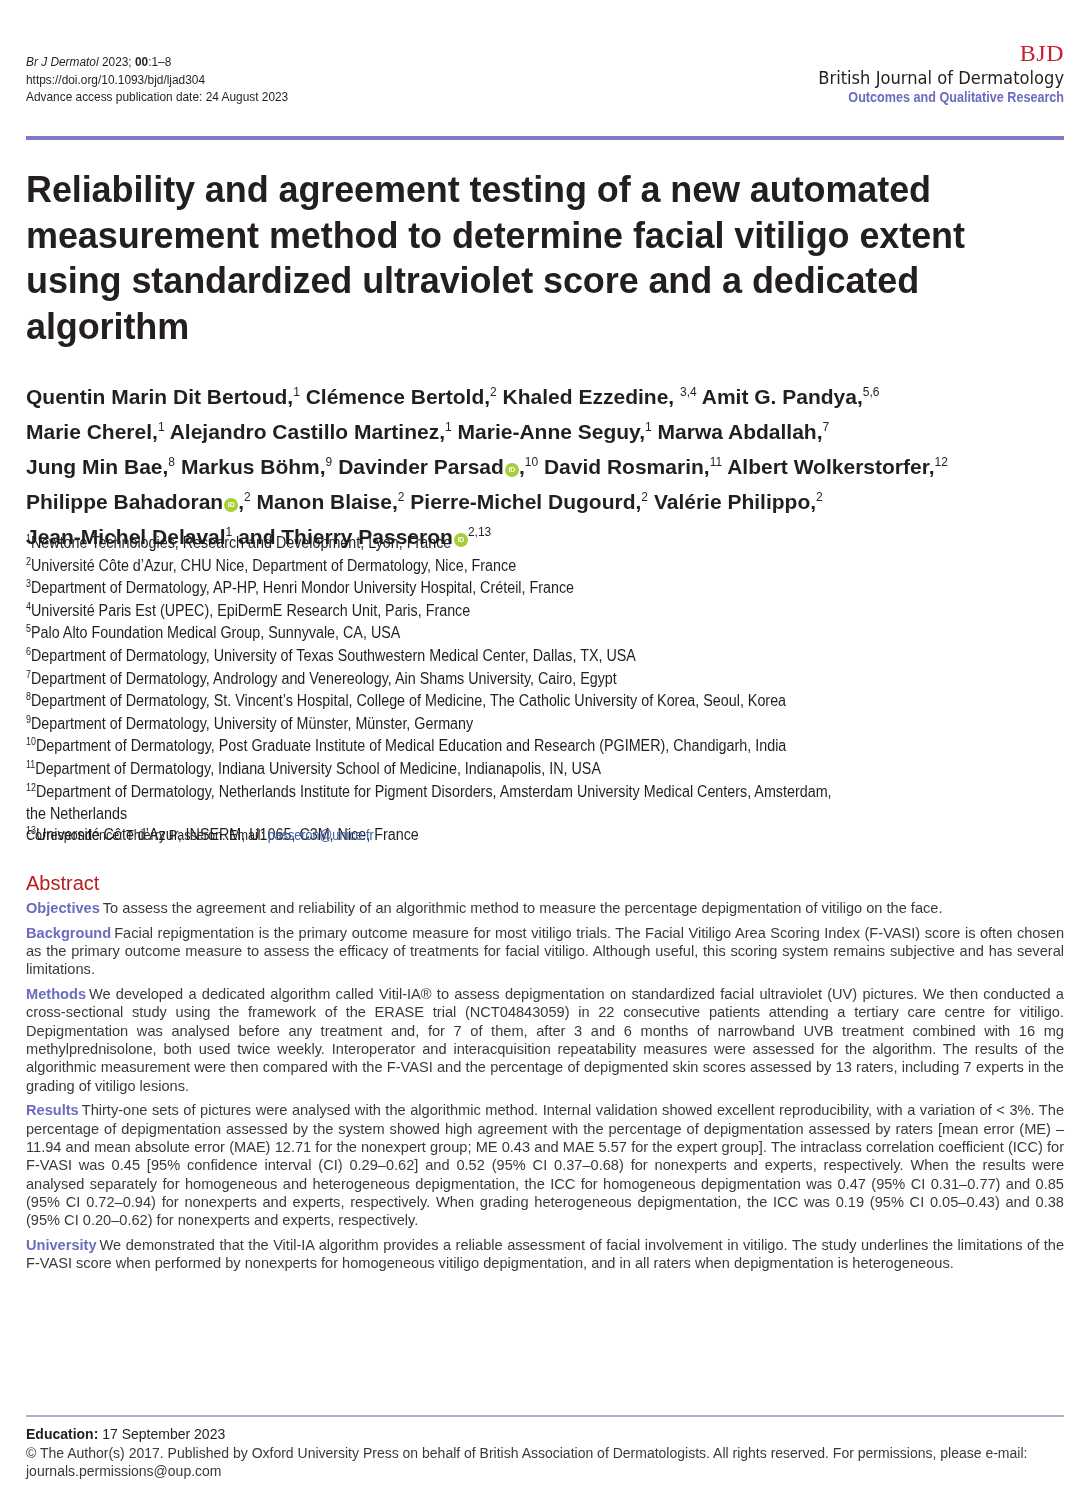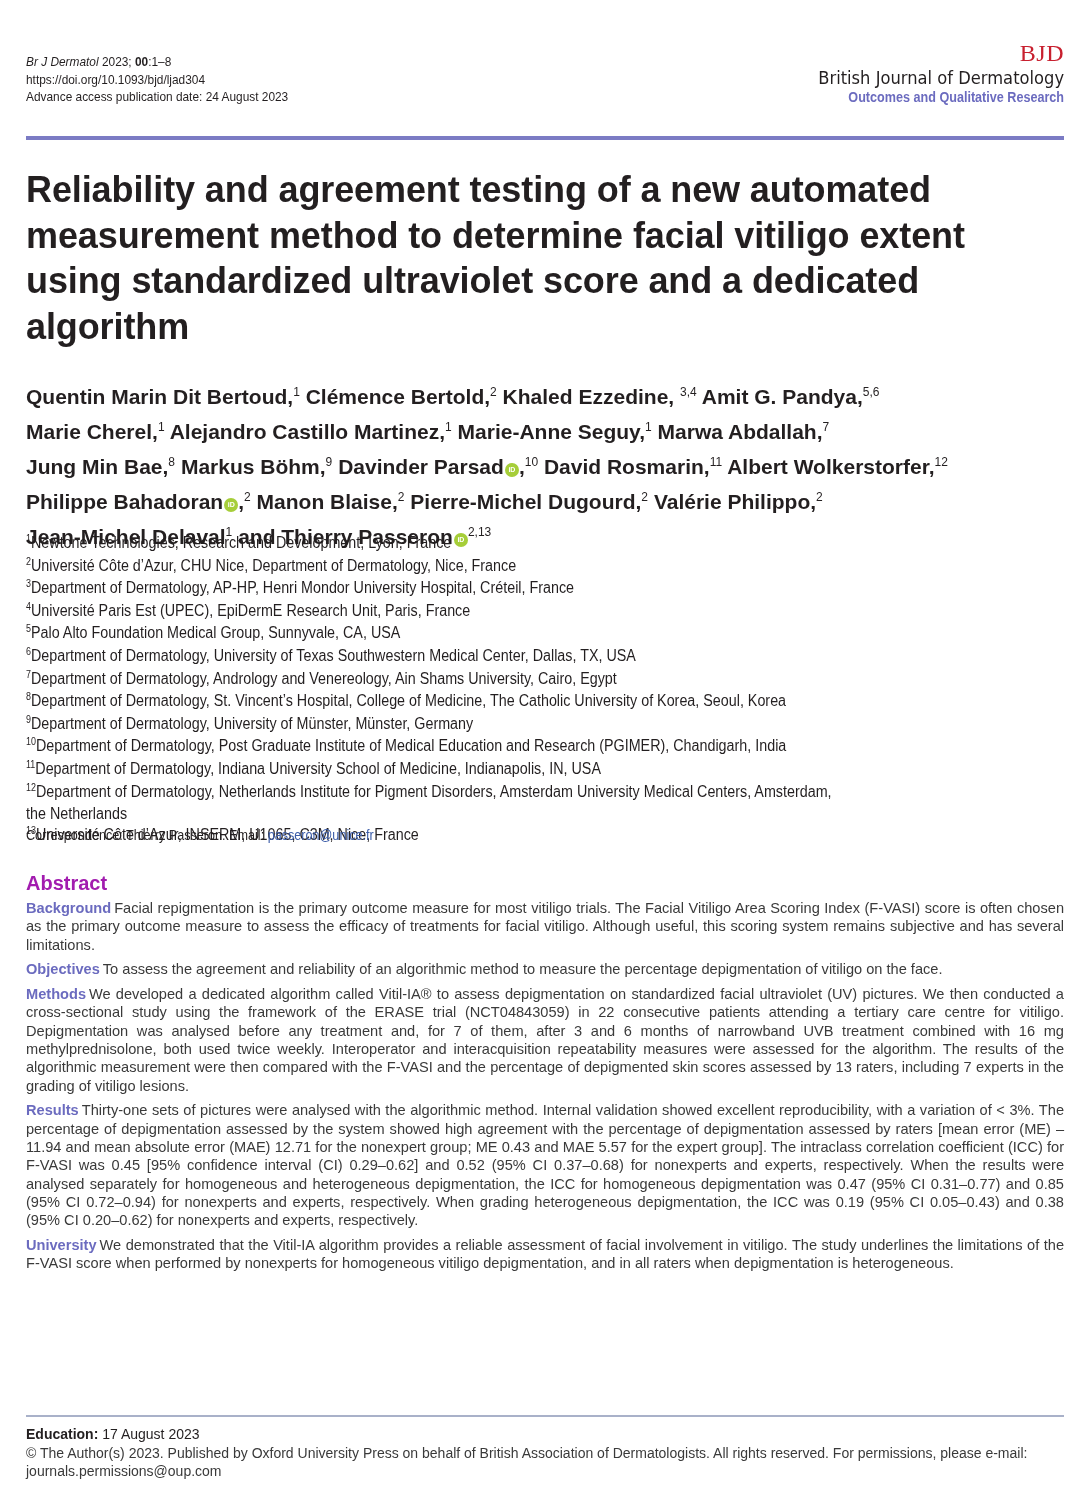--- a/index.html
+++ b/index.html
@@ -25,21 +25,21 @@
   .orcid { display: inline-block; width: 14px; height: 14px; border-radius: 50%; background: #a6ce39; color: #fff; font-size: 7px; line-height: 14px; text-align: center; font-weight: bold; vertical-align: 2px; margin-left: 1px; }
 
   
   .affils { position: absolute; left: 0; top: 533px; width: 1040px; font-family: "Liberation Sans", sans-serif; font-size: 16px; line-height: 20.6px; color: #231f20; transform: scaleX(0.895); transform-origin: left top; }
   .affils .aff-line { white-space: nowrap; }
   .affils sup { font-size: 10px; vertical-align: 0; position: relative; top: -6px; }
   .corr { position: absolute; left: 0; top: 826px; font-family: "Liberation Sans", sans-serif; font-size: 14.5px; line-height: 18px; color: #231f20; transform: scaleX(0.87); transform-origin: left top; white-space: nowrap; }
   .corr a { color: #3b5ca8; text-decoration: none; }
 
   
-  .abstract-h { position: absolute; left: 0; top: 871px; font-family: "Liberation Sans", sans-serif; font-weight: bold; font-size: 20px; line-height: 24px; color: #a21caf; }
+  .abstract-h { position: absolute; left: 0; top: 871px; font-family: "Liberation Sans", sans-serif; font-weight: normal; font-size: 20px; line-height: 24px; color: #b91c1c; }
   .abstract { position: absolute; left: 0; top: 899px; width: 1038px; font-family: "Liberation Sans", sans-serif; font-size: 14.6px; line-height: 18.3px; color: #3a3a3a; text-align: justify; }
   .abstract p { margin: 0 0 6.5px 0; }
   .abstract .lab { font-weight: bold; color: #6b6bbf; margin-right: 3px; }
 
   
   .ftr-rule { position: absolute; left: 0; top: 1415px; width: 1038px; height: 2px; background: #a9b1c9; }
   .footer { position: absolute; left: 0; top: 1425px; width: 1040px; font-family: "Liberation Sans", sans-serif; font-size: 14px; line-height: 18.5px; color: #231f20; }
   .footer .acc-lab { font-weight: bold; }
   .footer .copy { color: #3a3a3a; }
 </style>
@@ -82,25 +82,25 @@
       <div class="aff-line">the Netherlands</div>
       <div class="aff-line"><sup>13</sup><span>Université Côte d’Azur, INSERM, U1065, C3M, Nice, France</span></div>
     </div>
 
   <div class="corr">
     <span>Correspondence: Thierry Passeron. Email: </span><a>passeron@unice.fr</a>
   </div>
 
   <div class="abstract-h">Abstract</div>
   <div class="abstract" id="abstract">
+      <p><span class="lab">Objectives</span><span>To assess the agreement and reliability of an algorithmic method to measure the percentage depigmentation of vitiligo on the face.</span></p>
       <p><span class="lab">Background</span><span>Facial repigmentation is the primary outcome measure for most vitiligo trials. The Facial Vitiligo Area Scoring Index (F-VASI) score is often chosen as the primary outcome measure to assess the efficacy of treatments for facial vitiligo. Although useful, this scoring system remains subjective and has several limitations.</span></p>
-      <p><span class="lab">Objectives</span><span>To assess the agreement and reliability of an algorithmic method to measure the percentage depigmentation of vitiligo on the face.</span></p>
       <p><span class="lab">Methods</span><span>We developed a dedicated algorithm called Vitil-IA® to assess depigmentation on standardized facial ultraviolet (UV) pictures. We then conducted a cross-sectional study using the framework of the ERASE trial (NCT04843059) in 22 consecutive patients attending a tertiary care centre for vitiligo. Depigmentation was analysed before any treatment and, for 7 of them, after 3 and 6 months of narrowband UVB treatment combined with 16 mg methylprednisolone, both used twice weekly. Interoperator and interacquisition repeatability measures were assessed for the algorithm. The results of the algorithmic measurement were then compared with the F-VASI and the percentage of depigmented skin scores assessed by 13 raters, including 7 experts in the grading of vitiligo lesions.</span></p>
       <p><span class="lab">Results</span><span>Thirty-one sets of pictures were analysed with the algorithmic method. Internal validation showed excellent reproducibility, with a variation of &lt; 3%. The percentage of depigmentation assessed by the system showed high agreement with the percentage of depigmentation assessed by raters [mean error (ME) –11.94 and mean absolute error (MAE) 12.71 for the nonexpert group; ME 0.43 and MAE 5.57 for the expert group]. The intraclass correlation coefficient (ICC) for F-VASI was 0.45 [95% confidence interval (CI) 0.29–0.62] and 0.52 (95% CI 0.37–0.68) for nonexperts and experts, respectively. When the results were analysed separately for homogeneous and heterogeneous depigmentation, the ICC for homogeneous depigmentation was 0.47 (95% CI 0.31–0.77) and 0.85 (95% CI 0.72–0.94) for nonexperts and experts, respectively. When grading heterogeneous depigmentation, the ICC was 0.19 (95% CI 0.05–0.43) and 0.38 (95% CI 0.20–0.62) for nonexperts and experts, respectively.</span></p>
       <p><span class="lab">University</span><span>We demonstrated that the Vitil-IA algorithm provides a reliable assessment of facial involvement in vitiligo. The study underlines the limitations of the F-VASI score when performed by nonexperts for homogeneous vitiligo depigmentation, and in all raters when depigmentation is heterogeneous.</span></p>
     </div>
 
   <div class="ftr-rule"></div>
   <div class="footer">
-    <div><span class="acc-lab">Education:</span><span> 17 August 2023</span></div>
-    <div class="copy">© The Author(s) 2023. Published by Oxford University Press on behalf of British Association of Dermatologists. All rights reserved. For permissions, please e-mail: journals.permissions@oup.com</div>
+    <div><span class="acc-lab">Education:</span><span> 17 September 2023</span></div>
+    <div class="copy">© The Author(s) 2017. Published by Oxford University Press on behalf of British Association of Dermatologists. All rights reserved. For permissions, please e-mail: journals.permissions@oup.com</div>
   </div>
 </div>
 
 </body></html>

